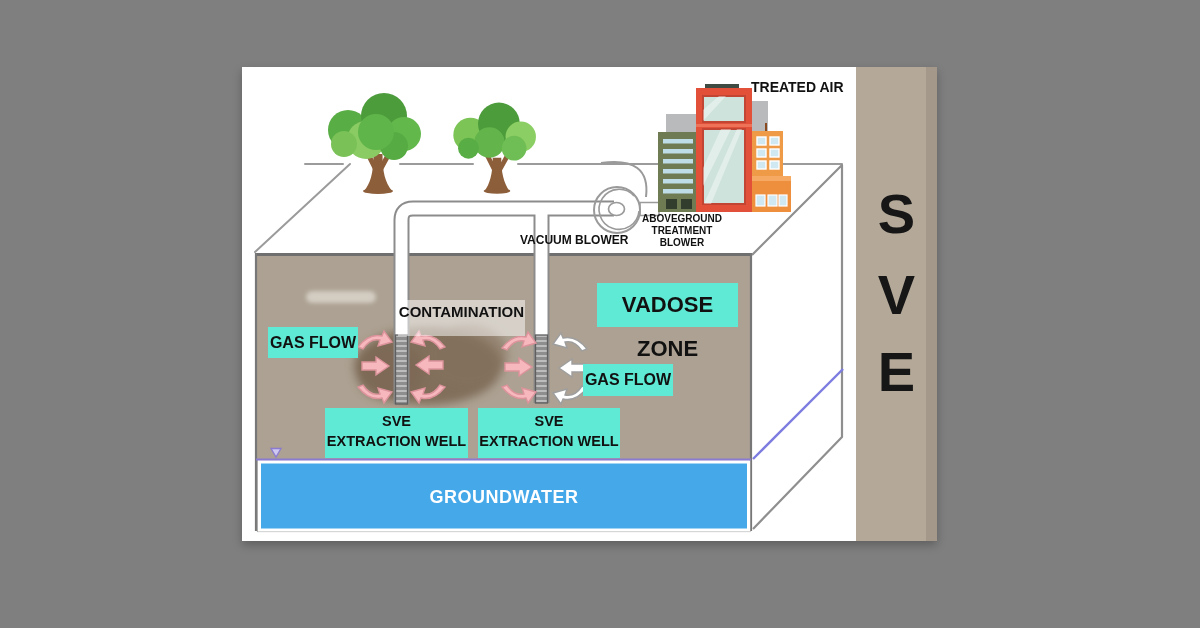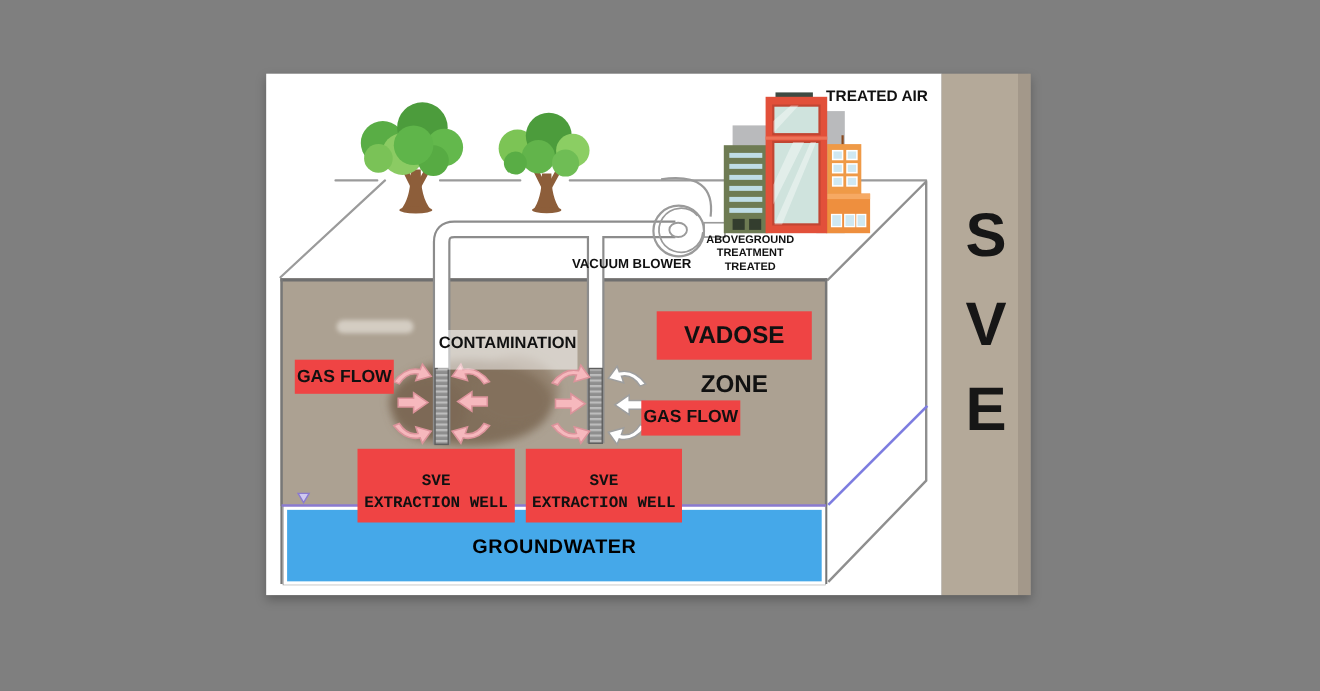--- a/index.html
+++ b/index.html
@@ -8,34 +8,34 @@
   .card{position:absolute;left:242px;top:67px;width:695px;height:474px;
         box-shadow:0 4px 9px rgba(0,0,0,.25);}
   .panel{position:absolute;left:0;top:0;width:614px;height:474px;background:#ffffff;}
   .sidebar{position:absolute;left:614px;top:0;width:81px;height:474px;
            background:linear-gradient(90deg,#b4a999 0 86%,#a3988a 86% 100%);}
   .sidebar .ltr{position:absolute;left:0;width:100%;text-align:center;
                 font-weight:bold;font-size:56px;line-height:58px;color:#161616;}
   .ltr-s{top:118px}.ltr-v{top:199px}.ltr-e{top:276px}
   .dg{position:absolute;left:242px;top:67px;width:614px;height:474px;}
   .lbl{position:absolute;font-weight:bold;color:#111;white-space:nowrap;text-align:right;}
-  .boxed{background:#ef4444;text-align:center;white-space:normal;}
+  .boxed{background:#5eead4;text-align:center;white-space:normal;}
   .lbl-treated{left:751px;top:79px;font-size:14px;}
   .lbl-blower{left:520px;top:233px;font-size:12px;}
   .lbl-ats{left:636px;top:213px;width:92px;font-size:10px;line-height:12px;text-align:center;}
   .lbl-contam{left:398px;top:300px;width:127px;height:36px;font-size:15px;line-height:24px;
               text-align:center;background:rgba(255,255,255,.5);}
   .lbl-vadose{left:597px;top:283px;width:141px;height:44px;font-size:22px;line-height:44px;}
   .lbl-gfl{left:268px;top:327px;width:90px;height:31px;font-size:16px;line-height:31px;}
   .lbl-gfr{left:583px;top:364px;width:90px;height:32px;font-size:16px;line-height:32px;}
-  .lbl-well{width:143px;height:47px;font-size:14.5px;line-height:20px;padding-top:20px;font-family:Liberation Mono, monospace;}
+  .lbl-well{width:143px;height:47px;font-size:14.5px;line-height:20px;padding-top:3px;}
   .lbl-well1{left:325px;top:408px;}
   .lbl-well2{left:478px;top:408px;width:142px;}
   .lbl-gw{left:259px;top:487px;width:490px;font-size:18px;letter-spacing:.5px;
-          color:#000000;text-align:center;}
+          color:#ffffff;text-align:center;}
   .pk{fill:#f6b8bd;stroke:#dc939b;stroke-width:1.4px;}
   .wt{fill:#ffffff;stroke:#9e9e9e;stroke-width:1.4px;}
 </style>
 </head>
 <body>
 
 <div class="stage">
 
   <div class="card">
     <div class="panel"></div>
@@ -203,21 +203,21 @@
       <use href="#arrS" class="wt" transform="translate(573,368) scale(-1,1)"></use>
       <use href="#arrC" class="wt" transform="translate(573,395) scale(-1,-1)"></use>
     </g>
   </svg>
 
   <div class="lbl lbl-treated">TREATED AIR</div>
   <div class="lbl lbl-blower">VACUUM BLOWER</div>
   <div class="lbl lbl-ats">
     <div>ABOVEGROUND</div>
     <div>TREATMENT</div>
-    <div>TREATED</div>
+    <div>BLOWER</div>
   </div>
   <div class="lbl lbl-contam">CONTAMINATION</div>
   <div class="lbl boxed lbl-vadose">VADOSE ZONE</div>
   <div class="lbl boxed lbl-gfl">GAS FLOW</div>
   <div class="lbl boxed lbl-gfr">GAS FLOW</div>
   <div class="lbl boxed lbl-well lbl-well1">
     <div>SVE</div>
     <div>EXTRACTION WELL</div>
   </div>
   <div class="lbl boxed lbl-well lbl-well2">

